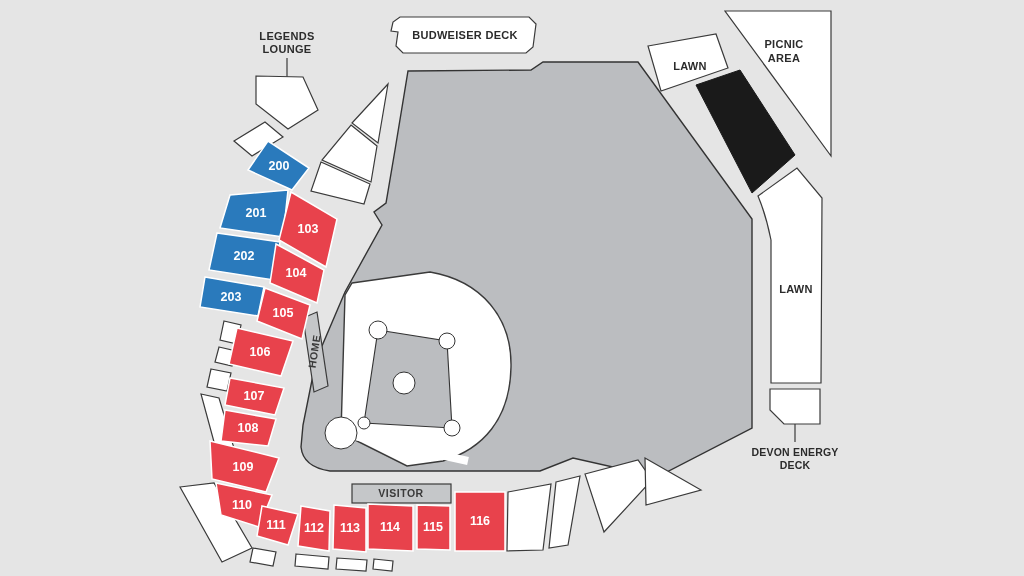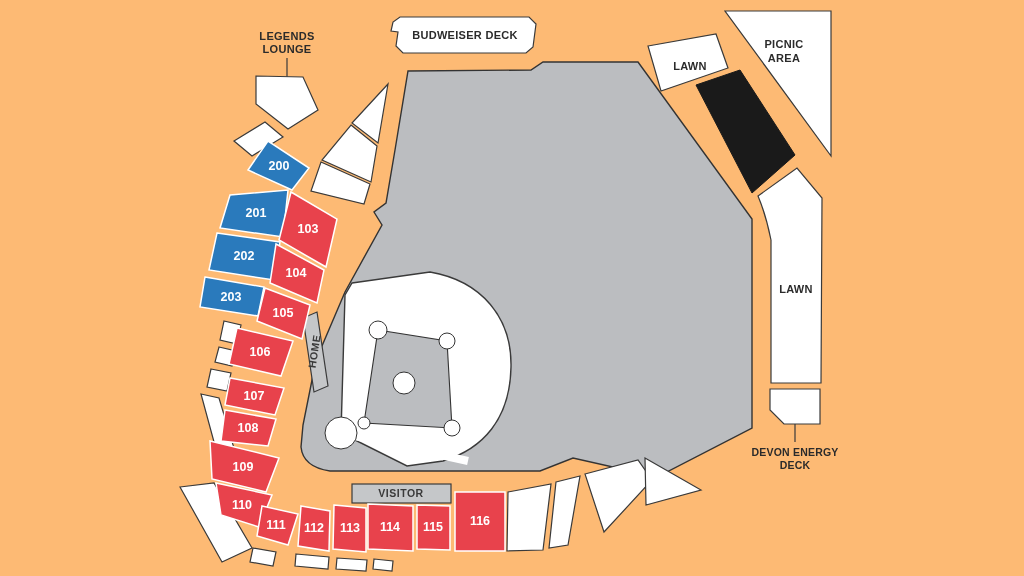--- a/index.html
+++ b/index.html
@@ -1,16 +1,16 @@
 <!DOCTYPE html>
 <html><head>
 <meta charset="utf-8">
 <style>
   html,body{margin:0;padding:0;background:#ffffff;}
-  #stage{position:relative;width:1024px;height:576px;background:#fdba74;overflow:hidden;}
+  #stage{position:relative;width:1024px;height:576px;background:#e5e5e5;overflow:hidden;}
   svg{display:block;}
   .field{fill:#BBBDC0;stroke:#333333;stroke-width:1.4;}
   .white-shape{fill:#FFFFFF;stroke:#3A3A3A;stroke-width:1.2;}
   .gray-shape{fill:#C5C7C9;stroke:#3A3A3A;stroke-width:1.2;}
   .blk{fill:#1A1A1A;stroke:#1A1A1A;stroke-width:1;}
   .sec-red{fill:#E8424C;stroke:#FFFFFF;stroke-width:1.5;}
   .sec-blue{fill:#2A7ABC;stroke:#FFFFFF;stroke-width:1.5;}
   .sec-label{font:700 12.5px "Liberation Sans", sans-serif;fill:#FFFFFF;text-anchor:middle;letter-spacing:0px;}
   .lbl{font:700 11px "Liberation Sans", sans-serif;fill:#2B2B2B;text-anchor:middle;letter-spacing:0.3px;}
   .lbl-sm{font:700 10.5px "Liberation Sans", sans-serif;fill:#2B2B2B;text-anchor:middle;letter-spacing:0.2px;}

